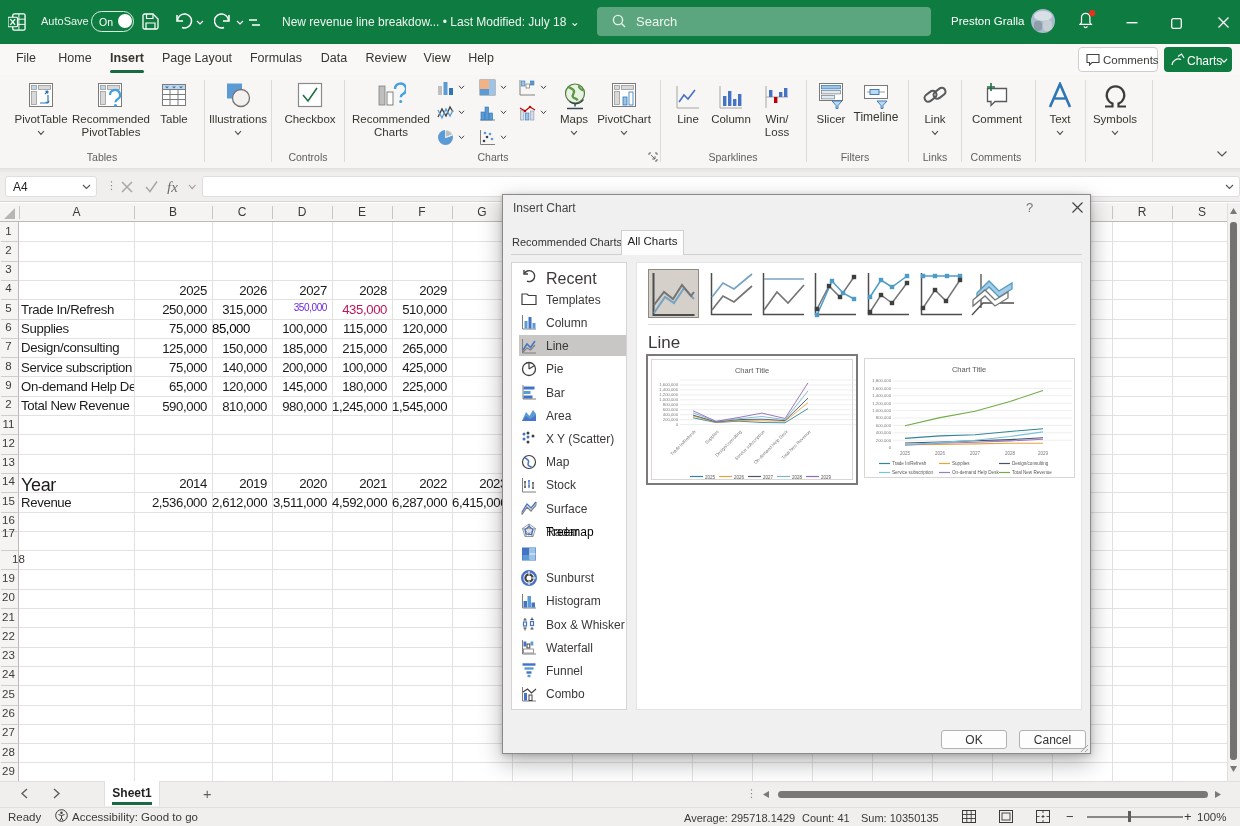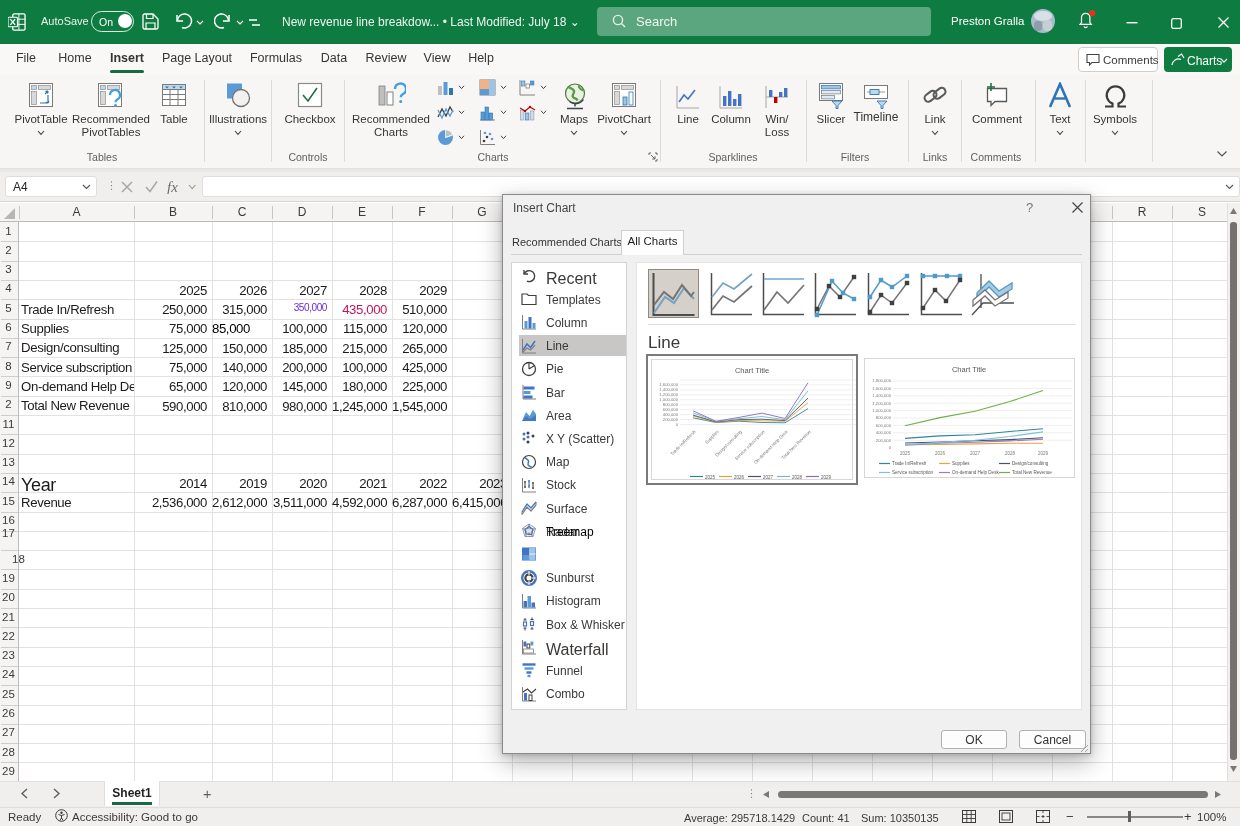--- a/index.html
+++ b/index.html
@@ -801,21 +801,21 @@
 <div class="ab" style="left:546px;top:617.5px;font-size:12px;color:#3B3937;white-space:nowrap;">Box &amp; Whisker</div>
 <div class="ab" style="left:521px;top:639.2px;">
     <svg width="16" height="16" viewBox="0 0 16 16">
       <path d="M1.5 1 V15 H15" fill="none" stroke="#7F7F7F"></path>
       <rect x="2.5" y="2.5" width="2.8" height="5" fill="#4472C4"></rect>
       <rect x="6" y="5" width="2.8" height="4" fill="none" stroke="#404040"></rect>
       <rect x="9.5" y="2.5" width="2.8" height="4" fill="#5B9BD5"></rect>
       <rect x="2.5" y="10" width="10" height="4" fill="none" stroke="#7F7F7F" stroke-width="0.8"></rect>
     </svg>
   </div>
-<div class="ab" style="left:546px;top:640.7px;font-size:16px;color:#3B3937;white-space:nowrap;text-align:right;">Waterfall</div>
+<div class="ab" style="left:546px;top:640.7px;font-size:12px;color:#3B3937;white-space:nowrap;text-align:right;">Waterfall</div>
 <div class="ab" style="left:521px;top:662.4px;">
     <svg width="16" height="16" viewBox="0 0 16 16">
       <path d="M1.5 2.5 h13" stroke="#4472C4" stroke-width="2.4"></path>
       <path d="M3.5 6.5 h9" stroke="#5B9BD5" stroke-width="2.4"></path>
       <path d="M5.5 10.5 h5" stroke="#4472C4" stroke-width="2.4"></path>
       <path d="M6.5 14 h3" stroke="#5B9BD5" stroke-width="2.4"></path>
     </svg>
   </div>
 <div class="ab" style="left:546px;top:663.9px;font-size:12px;color:#3B3937;white-space:nowrap;">Funnel</div>
 <div class="ab" style="left:521px;top:685.6px;">

